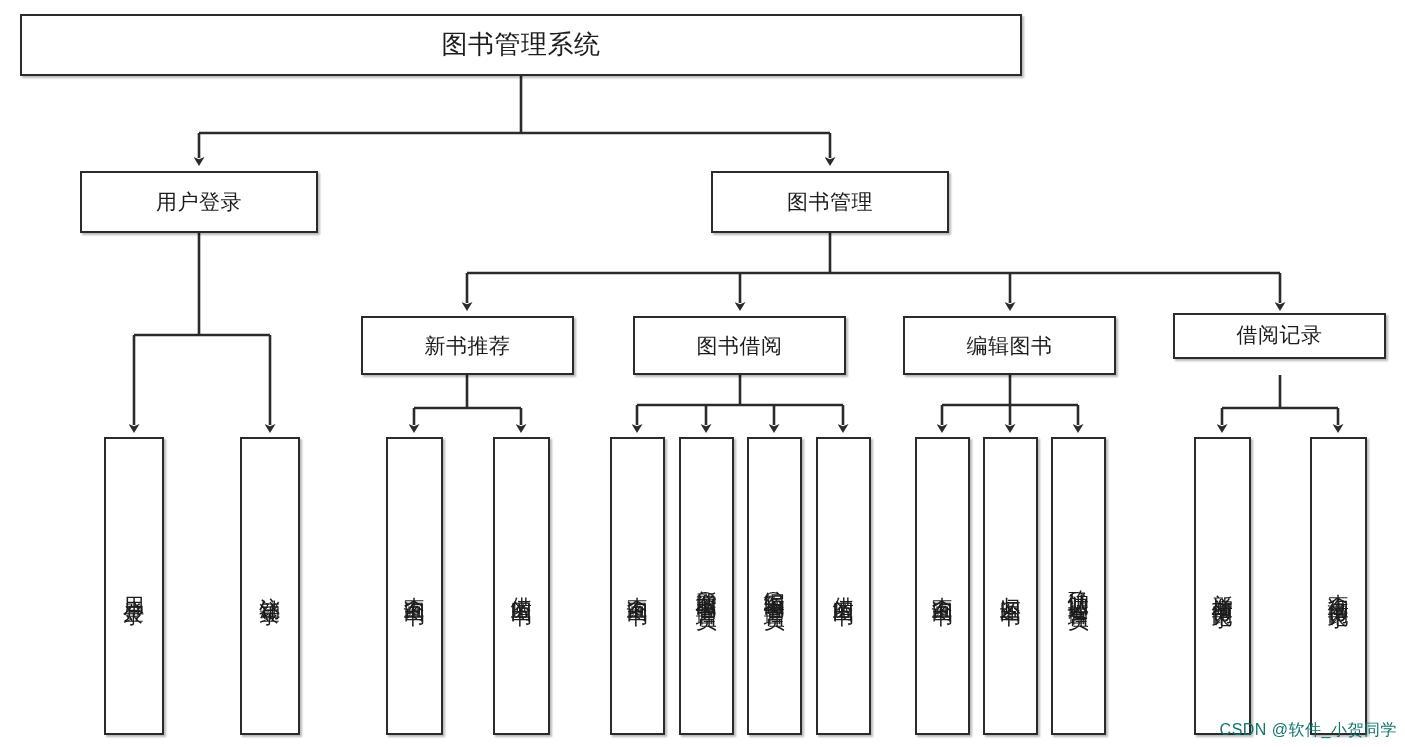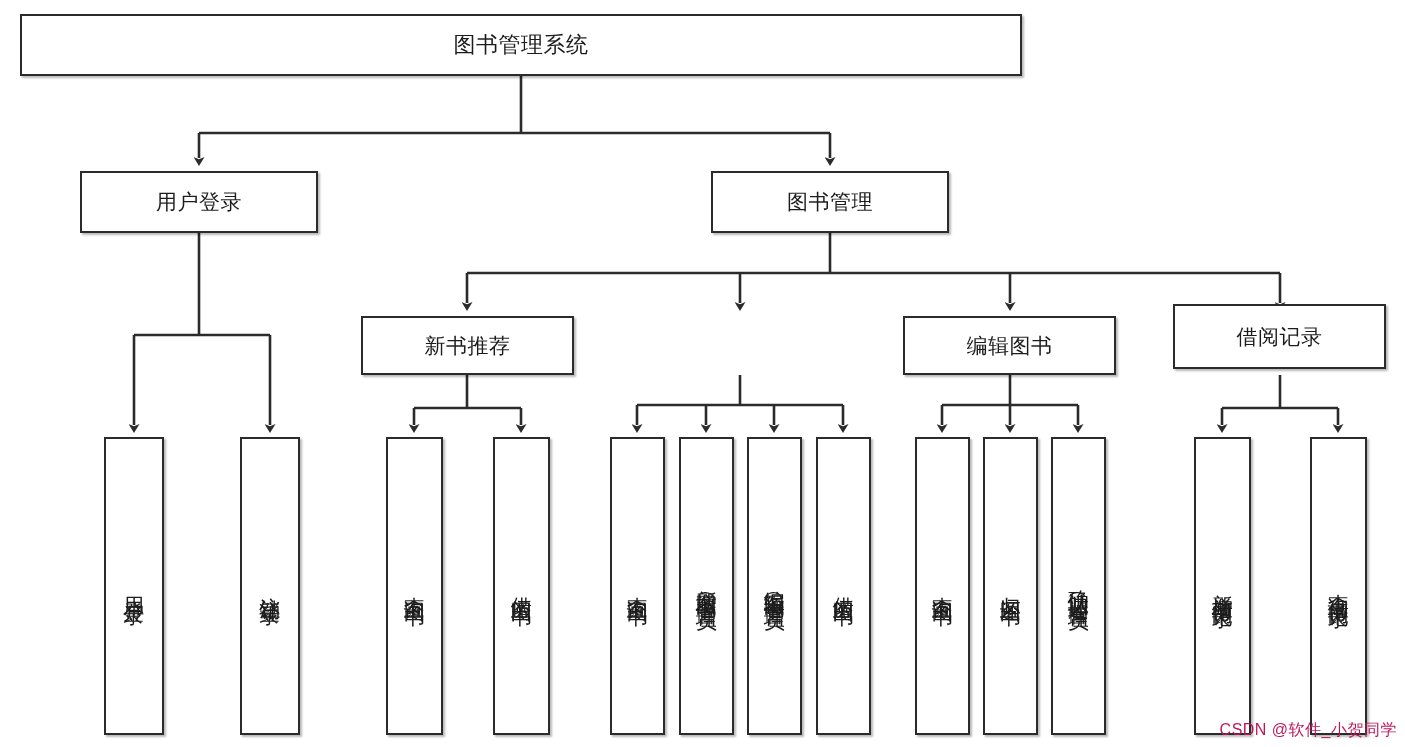--- a/index.html
+++ b/index.html
@@ -42,27 +42,27 @@
     letter-spacing: 0.5px;
     text-align: center;
     white-space: nowrap;
   }
   .node.vertical .node-label {
     writing-mode: vertical-rl;
     text-orientation: upright;
     letter-spacing: 3px;
     font-size: 21px;
   }
-  .node.root .node-label { font-size: 22px; }
+  .node.root .node-label { font-size: 26px; }
   .watermark {
     position: absolute;
     right: 8px;
     bottom: 6px;
     font-size: 16px;
-    color: #be185d;
+    color: #0f766e;
     letter-spacing: 0.5px;
     z-index: 3;
     white-space: nowrap;
   }
 </style>
 </head>
 <body>
 
 <div id="diagram-root">
 
@@ -126,26 +126,29 @@
   </div>
 
   <div class="node" style="left:361px; top:316px; width:213px; height:59px;">
     <span class="node-label">新书推荐</span>
   </div>
 
   <div class="node" style="left:711px; top:171px; width:238px; height:62px;">
     <span class="node-label">图书管理</span>
   </div>
 
+  <div class="node" style="left:633px; top:316px; width:213px; height:59px;">
+    <span class="node-label">图书借阅</span>
+  </div>
 
   <div class="node" style="left:903px; top:316px; width:213px; height:59px;">
     <span class="node-label">编辑图书</span>
   </div>
 
-  <div class="node" style="left:1173px; top:304px; width:213px; height:65px;">
+  <div class="node" style="left:1173px; top:313px; width:213px; height:46px;font-family:Liberation Serif, serif;">
     <span class="node-label">借阅记录</span>
   </div>
 
   <div class="node vertical" style="left:104px; top:437px; width:60px; height:298px;">
     <span class="node-label">用户登录</span>
   </div>
 
   <div class="node vertical" style="left:240px; top:437px; width:60px; height:298px;">
     <span class="node-label">注销登录</span>
   </div>

